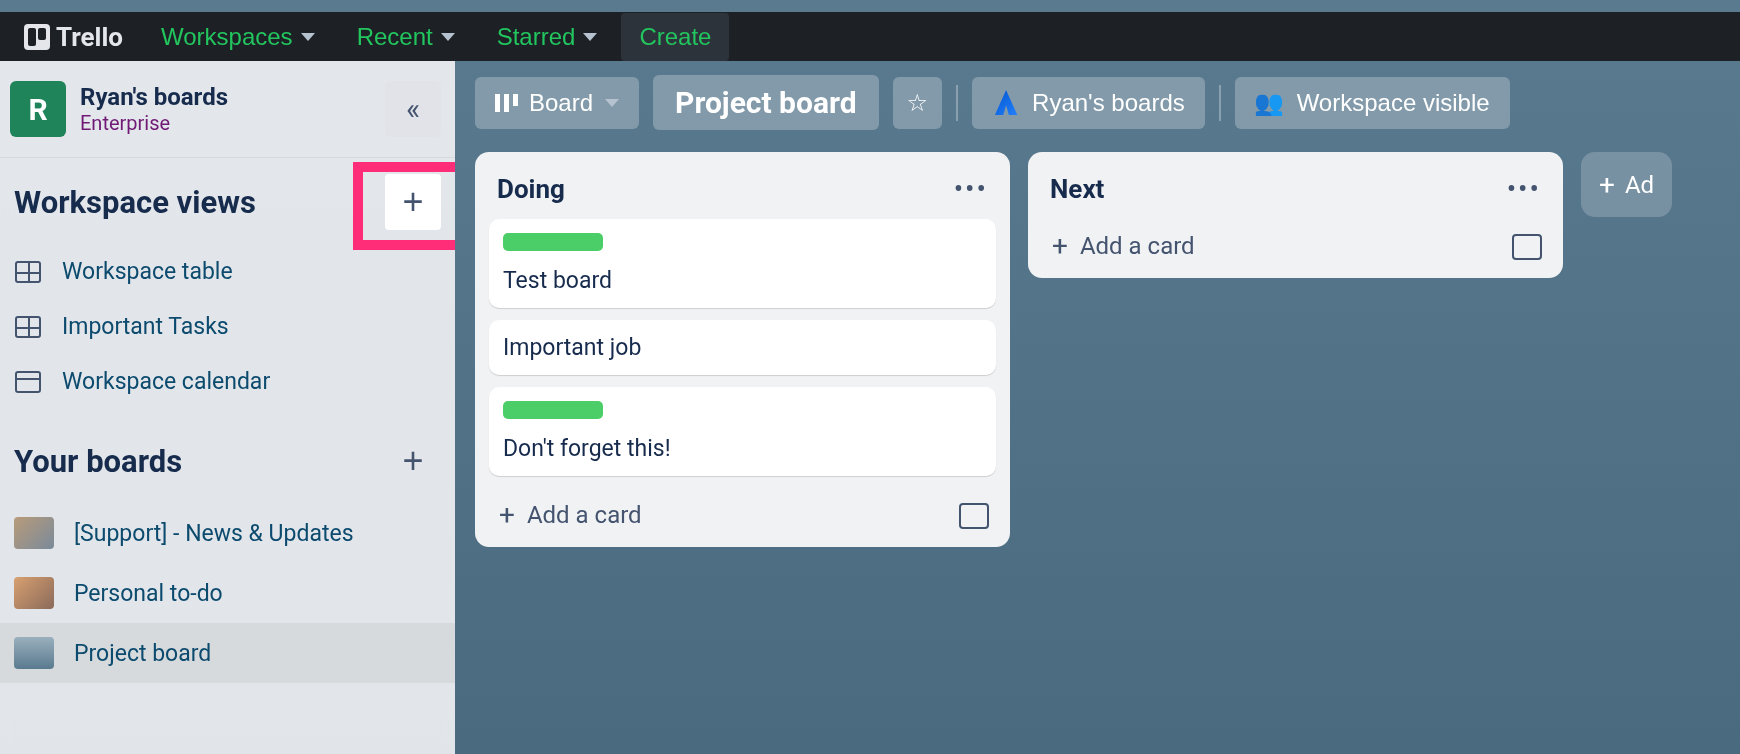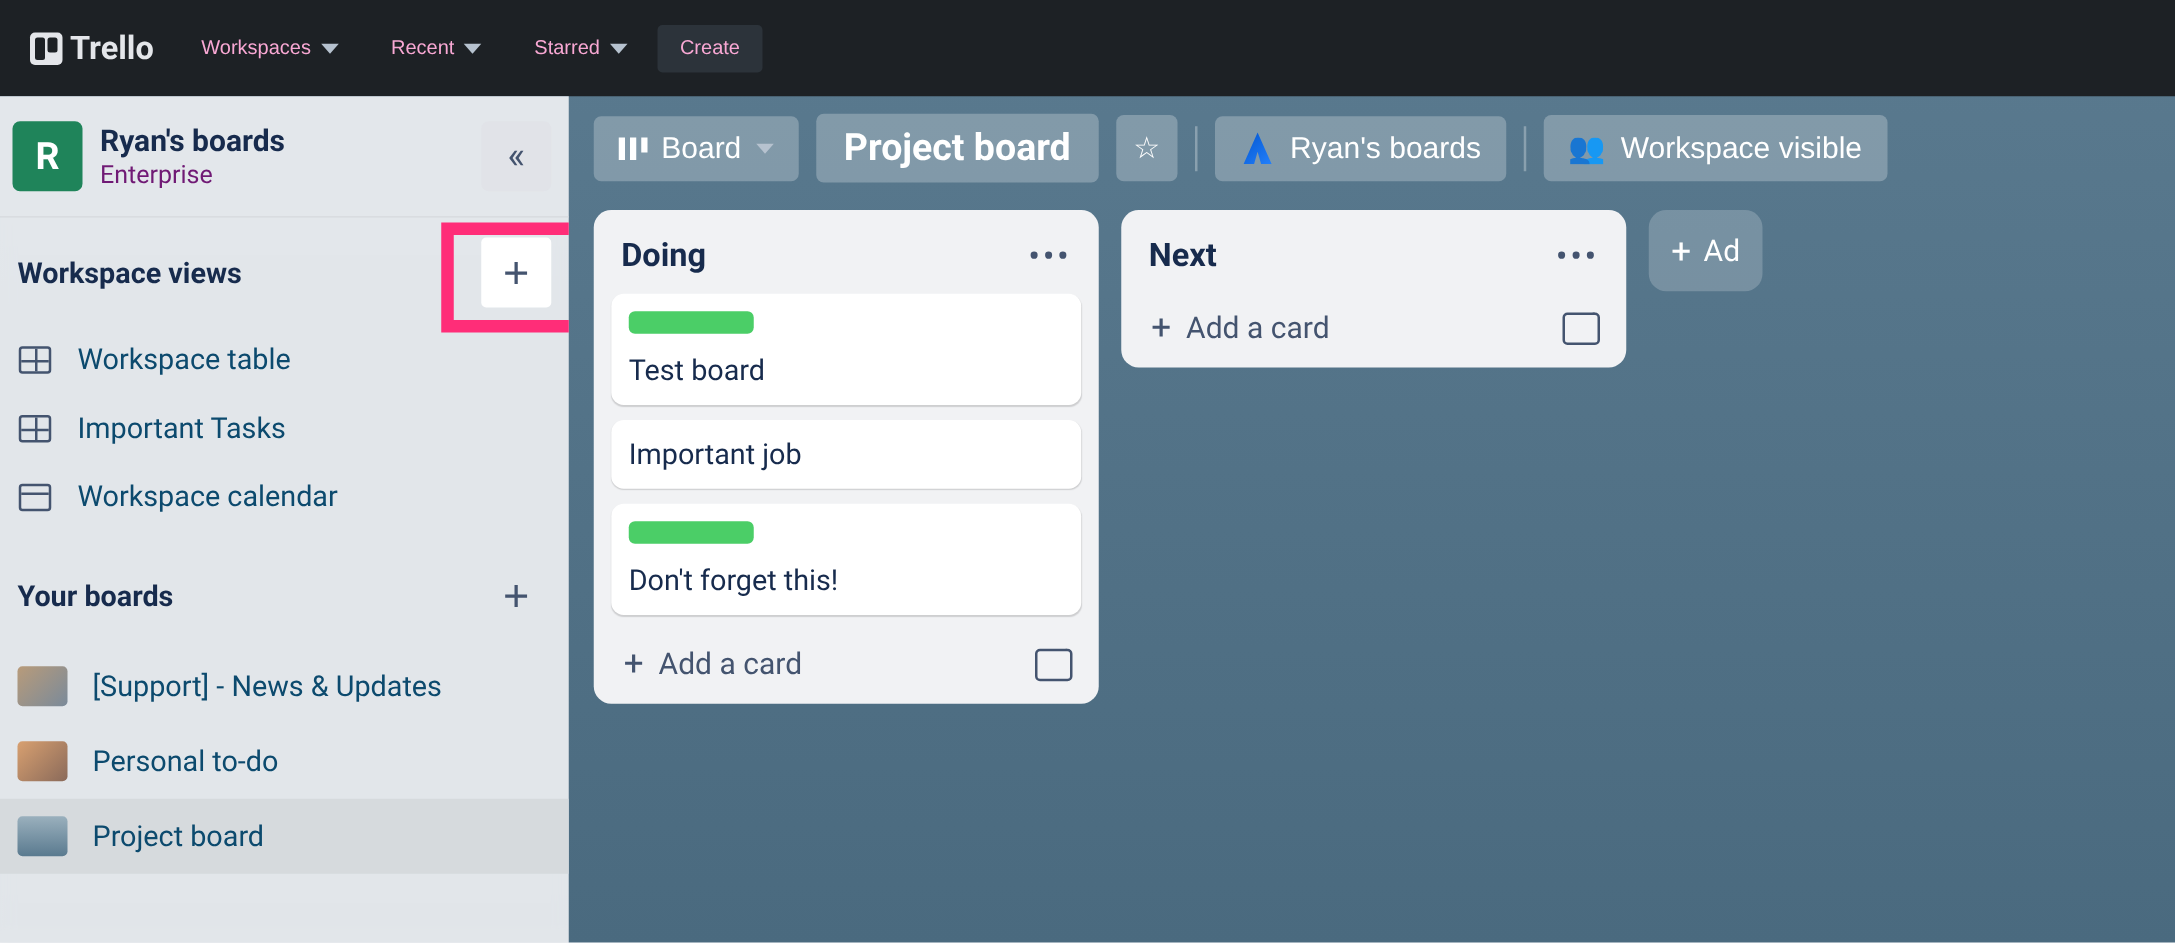--- a/index.html
+++ b/index.html
@@ -6,26 +6,27 @@
     body {
       font-family: -apple-system, BlinkMacSystemFont, 'Segoe UI', Roboto, sans-serif;
       background: linear-gradient(180deg, #5a7a8f 0%, #4a6a7f 100%);
       width: 1740px;
       height: 754px;
       overflow: hidden;
       color: #172b4d;
     }
     
     .topnav {
-      height: 77px;
+      height: 49px;
       background: #1d2125;
       display: flex;
       align-items: center;
       padding: 0 10px;
       gap: 6px;
+      margin-top: 12px;
     }
     .logo {
       display: flex;
       align-items: center;
       gap: 6px;
       color: #e4e6ea;
       font-weight: 700;
       font-size: 26px;
       padding: 6px 14px;
     }
@@ -41,22 +42,22 @@
       background: #1d2125;
       border-radius: 2px;
       top: 4px;
       width: 8px;
     }
     .logo-icon::before { left: 4px; height: 18px; }
     .logo-icon::after { right: 4px; height: 12px; }
     .nav-btn {
       background: transparent;
       border: none;
-      color: #f9a8d4;
-      font-size: 16px;
+      color: #22c55e;
+      font-size: 24px;
       padding: 10px 18px;
       border-radius: 4px;
       cursor: pointer;
       display: flex;
       align-items: center;
       gap: 8px;
     }
     .nav-btn.create { background: #2c333a; }
     .chevron-down {
       display: inline-block;
@@ -102,21 +103,21 @@
     }
     .dbl-chevron-left {
       font-size: 30px; color: #44546f; line-height: 1;
     }
     .section-row {
       display: flex; align-items: center;
       justify-content: space-between;
       padding: 16px 14px 10px;
       position: relative;
     }
-    .section-title { font-size: 23px; font-weight: 700; color: #172b4d; }
+    .section-title { font-size: 31px; font-weight: 700; color: #172b4d; }
     .plus-btn {
       width: 56px; height: 56px;
       display: flex; align-items: center; justify-content: center;
       font-size: 36px;
       color: #44546f;
       cursor: pointer;
       border-radius: 4px;
       background: transparent;
       border: none;
     }
@@ -219,21 +220,21 @@
     .divider { width:2px; height:36px; background: rgba(255,255,255,0.3); }
     
     .lists {
       display: flex;
       gap: 18px;
       padding: 8px 20px;
       align-items: flex-start;
       overflow: hidden;
     }
     .list {
-      width: 404px;
+      width: 535px;
       background: #f1f2f4;
       border-radius: 14px;
       padding: 14px;
       color: #172b4d;
     }
     .list-header {
       display:flex; justify-content:space-between; align-items:center;
       padding: 6px 8px 14px;
     }
     .list-title { font-size: 26px; font-weight: 700; }

